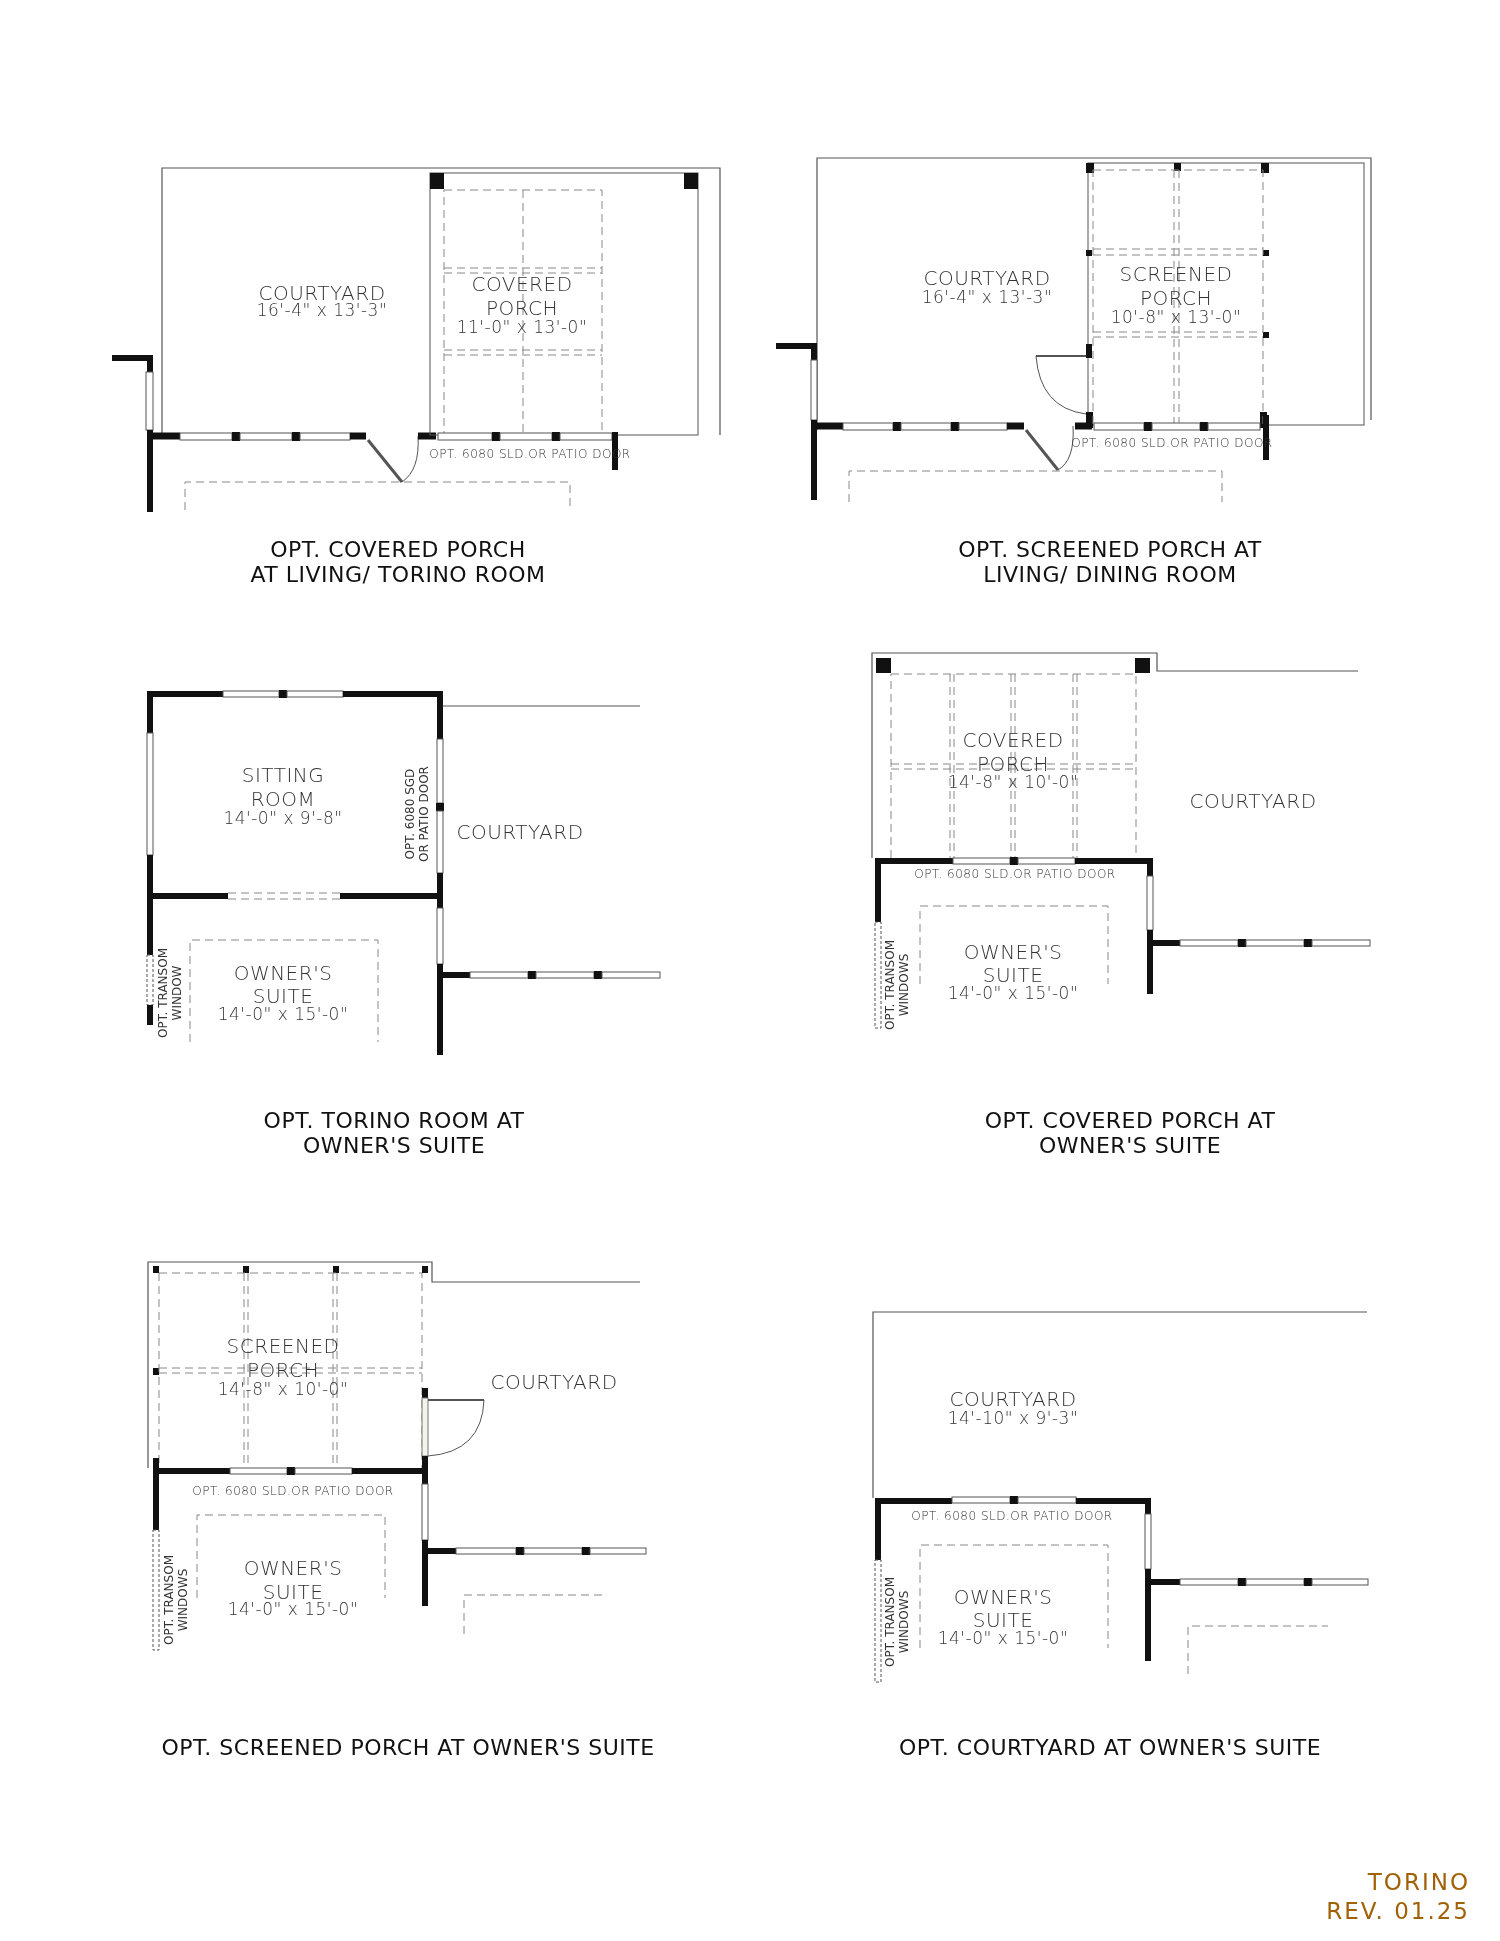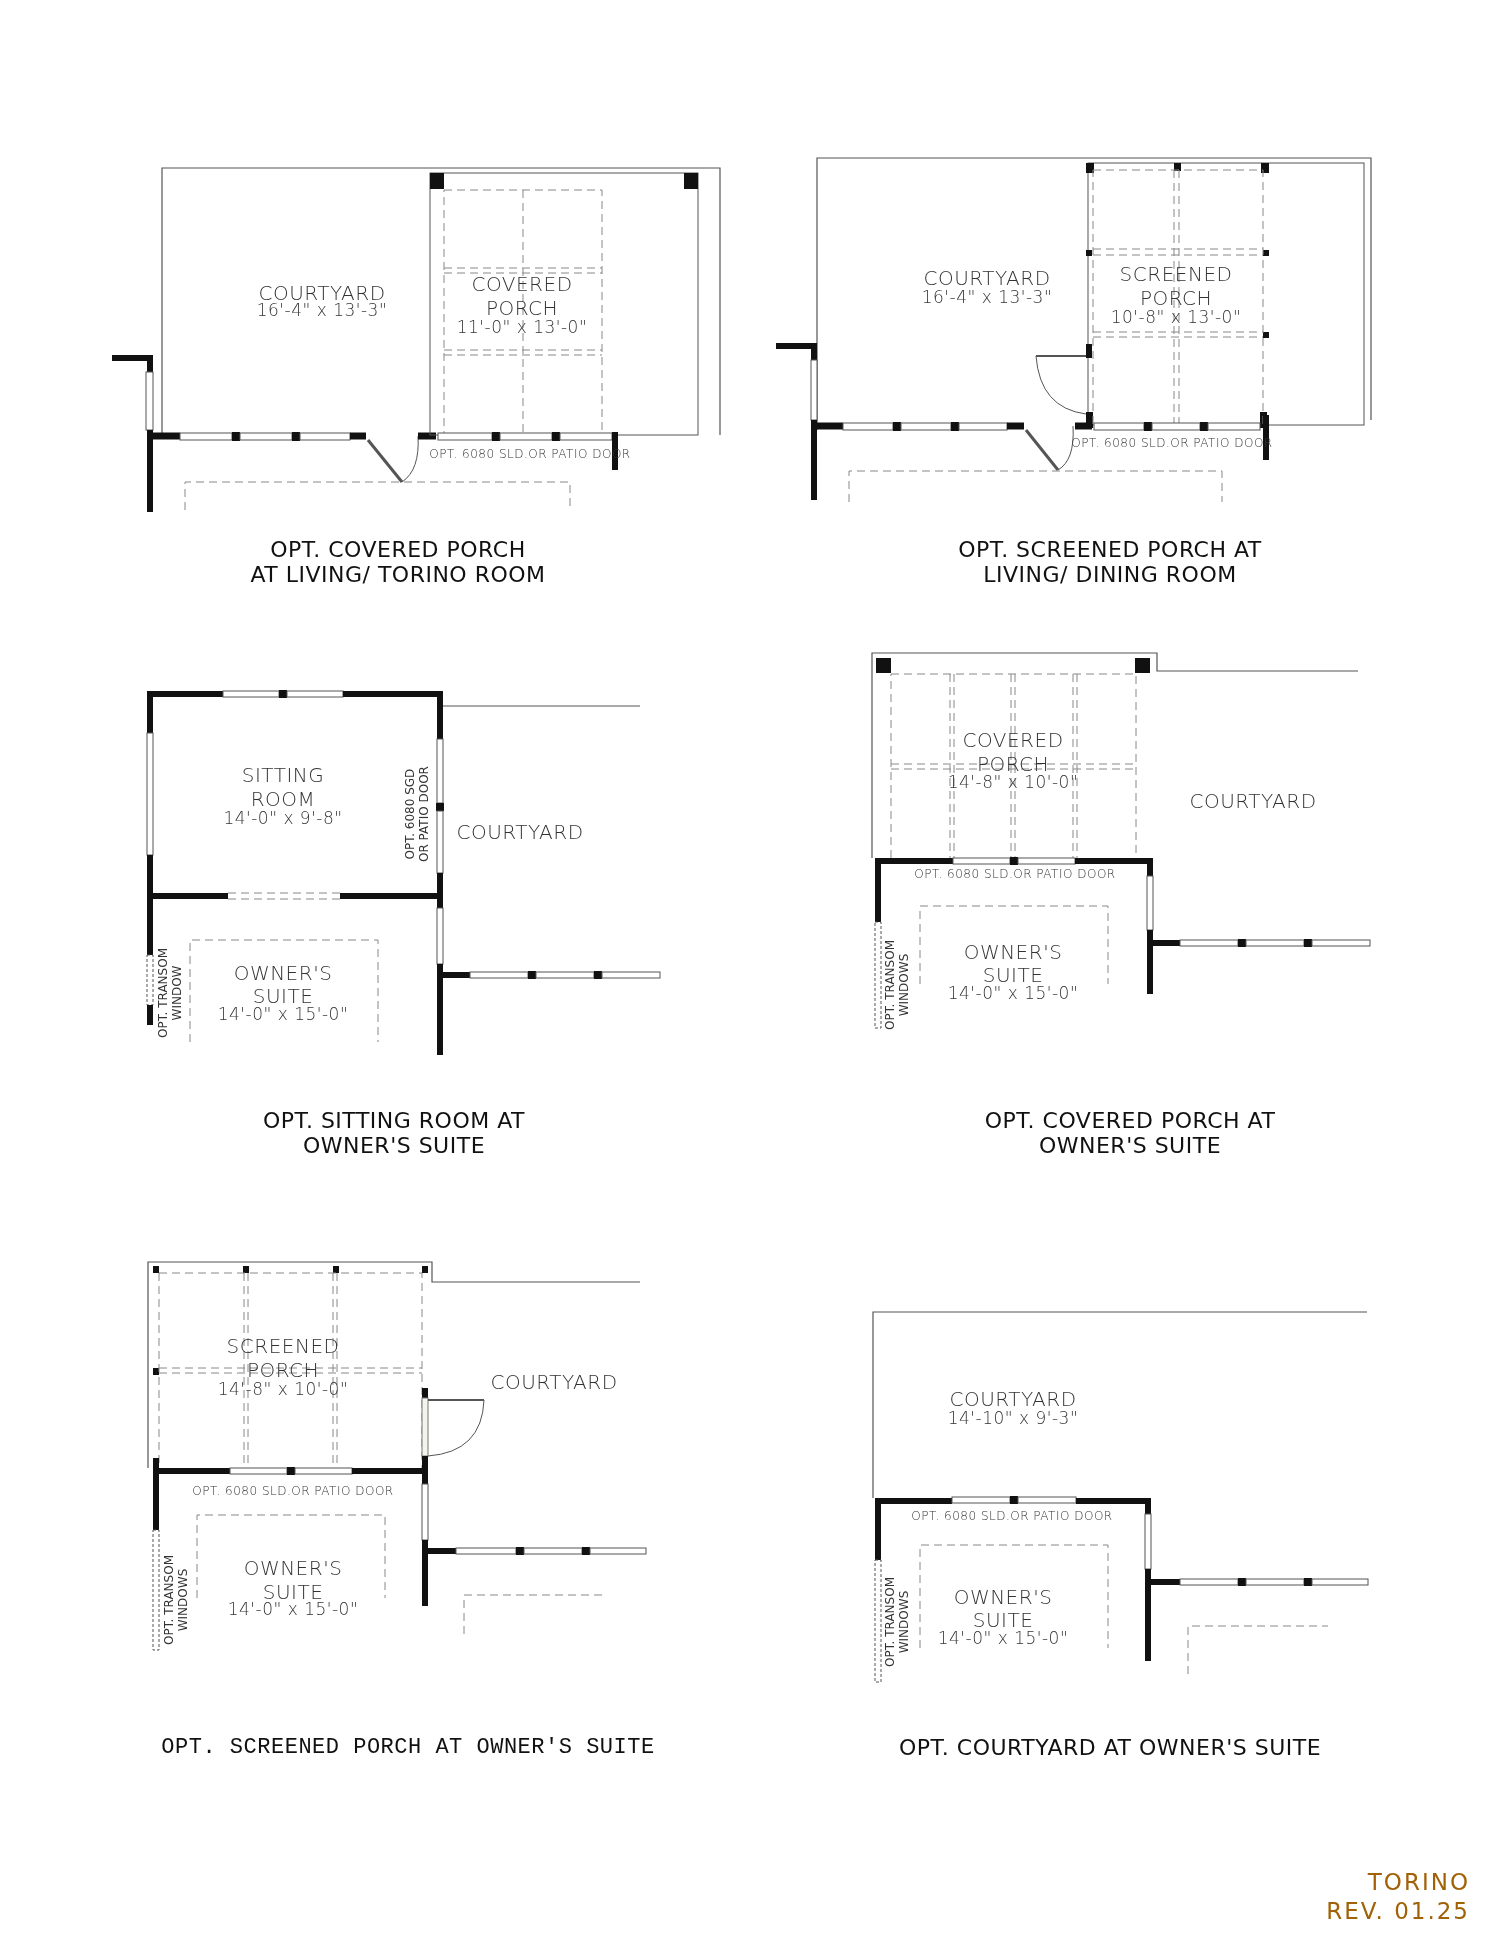--- a/index.html
+++ b/index.html
@@ -178,21 +178,21 @@
   <div class="lbl dim" style="left:283px;top:1006px;">14'-0" x 15'-0"</div>
   <div class="vnote" style="left:404px;top:862px;">
     <div>OPT. 6080 SGD</div>
     <div>OR PATIO DOOR</div>
   </div>
   <div class="vnote" style="left:157px;top:1038px;">
     <div>OPT. TRANSOM</div>
     <div>WINDOW</div>
   </div>
   <div class="caption" style="left:394px;top:1108px;">
-    <div>OPT. SITTING ROOM AT</div>
+    <div>OPT. TORINO ROOM AT</div>
     <div>OWNER'S SUITE</div>
   </div>
 </div>
 
 <div class="panel" style="left:0;top:0;width:1500px;height:1200px;">
   <svg width="1500" height="1200">
     <polyline points="872,858 872,653 1157,653 1157,671 1358,671" fill="none" stroke="#555" stroke-width="1.2"></polyline>
     <rect x="876" y="658" width="15" height="15" fill="#111"></rect>
     <rect x="1135" y="658" width="15" height="15" fill="#111"></rect>
     <g stroke="#888" stroke-width="1" stroke-dasharray="8,5" fill="none">
@@ -289,21 +289,21 @@
   <div class="lbl dim" style="left:283px;top:1381px;">14'-8" x 10'-0"</div>
   <div class="lbl room" style="left:554px;top:1372px;">COURTYARD</div>
   <div class="lbl room" style="left:293px;top:1558px;">OWNER'S</div>
   <div class="lbl room" style="left:293px;top:1582px;">SUITE</div>
   <div class="lbl dim" style="left:293px;top:1601px;">14'-0" x 15'-0"</div>
   <div class="lbl note" style="left:293px;top:1485px;">OPT. 6080 SLD.OR PATIO DOOR</div>
   <div class="vnote" style="left:163px;top:1645px;">
     <div>OPT. TRANSOM</div>
     <div>WINDOWS</div>
   </div>
-  <div class="caption" style="left:408px;top:1735px;font-family:Liberation Mono, monospace;">
+  <div class="caption" style="left:408px;top:1735px;">
     <div>OPT. SCREENED PORCH AT OWNER'S SUITE</div>
   </div>
 </div>
 
 <div class="panel" style="left:0;top:0;width:1500px;height:1941px;">
   <svg width="1500" height="1941">
     <polyline points="873,1498 873,1312 1367,1312" fill="none" stroke="#555" stroke-width="1.2"></polyline>
     <line x1="876" y1="1501" x2="952" y2="1501" stroke="#111" stroke-width="6"></line>
     <rect x="952" y="1497" width="58" height="6" fill="#fff" stroke="#555"></rect>
     <rect x="1010" y="1496" width="8" height="8" fill="#111"></rect>

